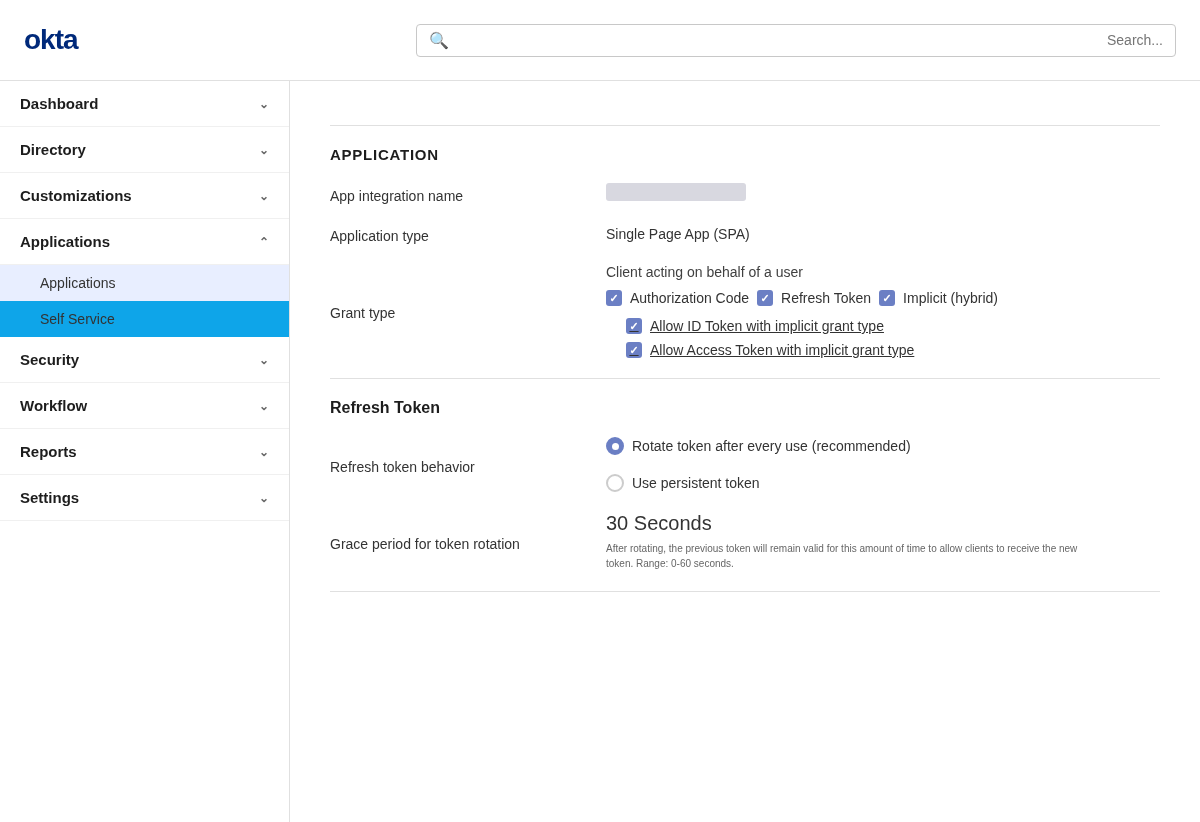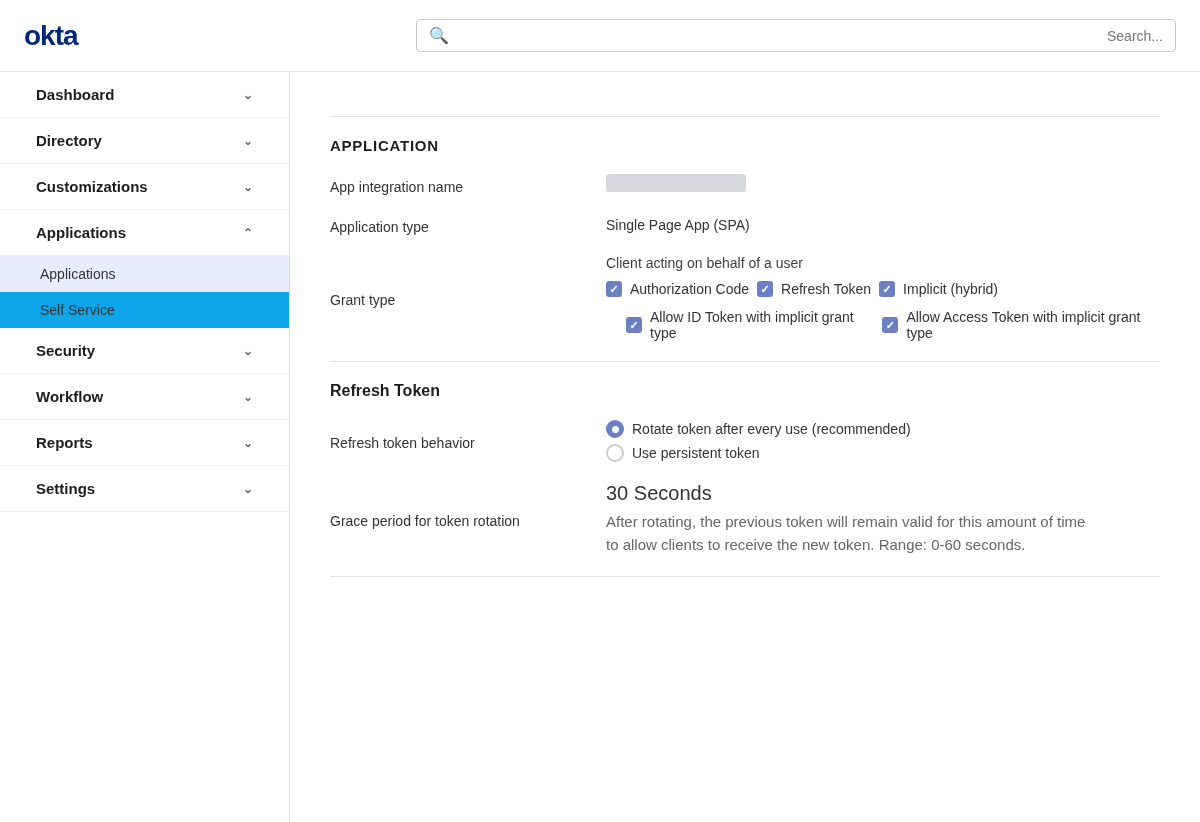--- a/index.html
+++ b/index.html
@@ -1,20 +1,20 @@
 <!DOCTYPE html>
 <html><head>
   <meta charset="utf-8">
   <style>
     * { box-sizing: border-box; margin: 0; padding: 0; }
     body { font-family: -apple-system, BlinkMacSystemFont, 'Segoe UI', sans-serif; background: #fff; color: #1d1d1d; display: flex; flex-direction: column; height: 822px; overflow: hidden; }
 
     
     .header {
-      display: flex; align-items: center; padding: 16px 24px; height: 72px;
+      display: flex; align-items: center; padding: 16px 24px; height: 81px;
       border-bottom: 1px solid #e0e0e0; background: #fff; flex-shrink: 0;
     }
     .logo { color: #00297a; font-size: 28px; font-weight: 900; letter-spacing: -1px; margin-right: auto; }
     .search-bar {
       display: flex; align-items: center; border: 1px solid #c8c8c8; border-radius: 4px;
       padding: 6px 12px; width: 760px; background: #fff;
     }
     .search-bar input {
       border: none; outline: none; font-size: 14px; color: #c2410c; width: 100%; background: transparent; text-align: right;
     }
@@ -23,21 +23,21 @@
     
     .layout { display: flex; flex: 1; overflow: hidden; }
 
     
     .sidebar {
       width: 290px; flex-shrink: 0; border-right: 1px solid #e0e0e0;
       background: #fff; overflow-y: auto;
     }
     .nav-item {
       display: flex; align-items: center; justify-content: space-between;
-      padding: 14px 36px; cursor: pointer; font-size: 15px; font-weight: 600;
+      padding: 14px 20px; cursor: pointer; font-size: 15px; font-weight: 600;
       color: #1d1d1d; border-bottom: 1px solid #f0f0f0; text-align: center;
     }
     .nav-item .chevron { font-size: 12px; color: #666; }
     .nav-sub-item {
       display: flex; align-items: center; padding: 10px 20px 10px 40px;
       cursor: pointer; font-size: 14px; color: #333; background: #0ea5e9;
     }
     .nav-sub-item.active { background: #e8eeff; font-weight: 500; }
 
     
@@ -66,34 +66,34 @@
     }
 
     
     .checkbox-group { display: flex; flex-direction: row; gap: 8px; margin-bottom: 12px; }
     .checkbox-row { display: flex; align-items: center; gap: 8px; font-size: 14px; color: #333; }
     .checkbox-custom {
       width: 16px; height: 16px; border-radius: 3px; background: #6b7fc4;
       display: flex; align-items: center; justify-content: center; flex-shrink: 0;
     }
     .checkbox-custom::after { content: '✓'; color: #fff; font-size: 11px; font-weight: bold; }
-    .checkbox-sub-group { display: flex; flex-direction: row; gap: 8px; margin-left: 20px; margin-top: 8px; }
-
-    
-    .radio-group { display: flex; flex-direction: column; gap: 6px; }
+    .checkbox-sub-group { display: flex; flex-direction: column; gap: 8px; margin-left: 20px; margin-top: 8px; text-decoration: underline; }
+
+    
+    .radio-group { display: flex; flex-direction: column; gap: 19px; }
     .radio-row { display: flex; align-items: center; gap: 8px; font-size: 14px; color: #333; }
     .radio-custom {
       width: 18px; height: 18px; border-radius: 50%; border: 2px solid #6b7fc4;
       display: flex; align-items: center; justify-content: center; flex-shrink: 0;
     }
     .radio-custom.selected { background: #6b7fc4; }
     .radio-custom.selected::after { content: ''; width: 7px; height: 7px; border-radius: 50%; background: #fff; }
     .radio-custom.unselected { background: #fff; border-color: #ccc; }
 
-    .grace-desc { font-size: 15px; color: #666; margin-top: 6px; line-height: 1.5; max-width: 480px; }
+    .grace-desc { font-size: 10px; color: #666; margin-top: 6px; line-height: 1.5; max-width: 480px; }
 
     .grant-type-label { font-size: 14px; color: #404040; margin-bottom: 10px; }
   </style>
 </head>
 <body>
 
 <div class="header">
   <div class="logo">okta</div>
   <div class="search-bar">
     <span class="search-icon-wrap">🔍</span>

